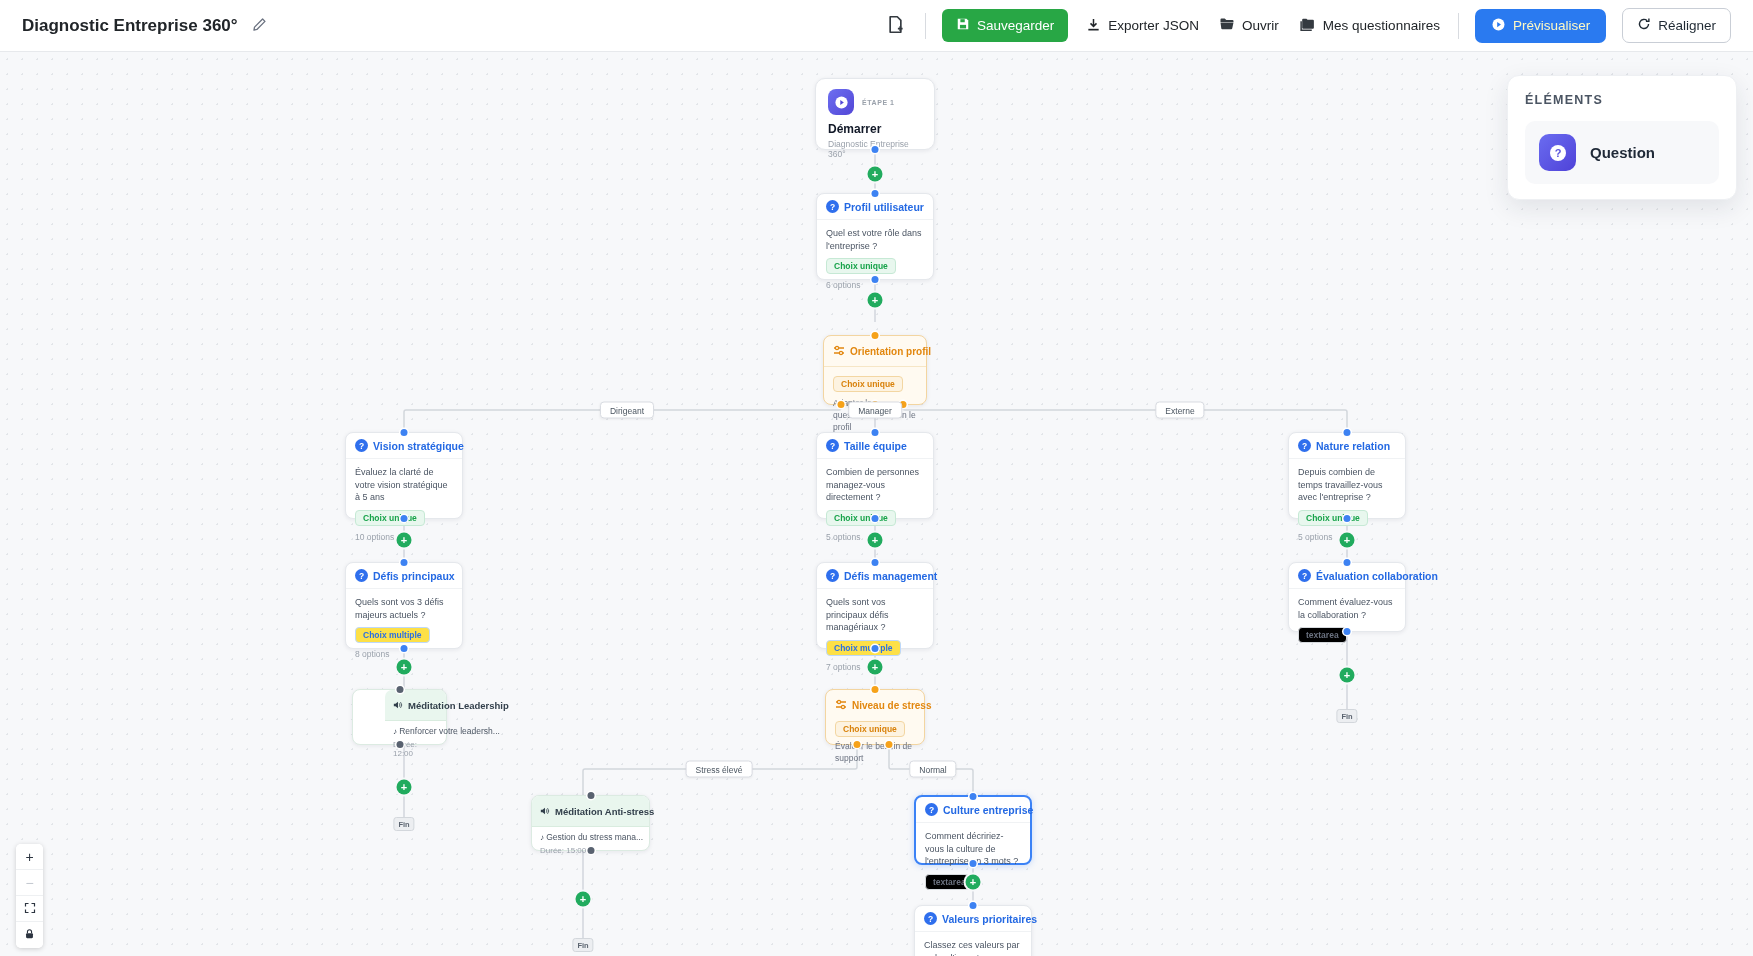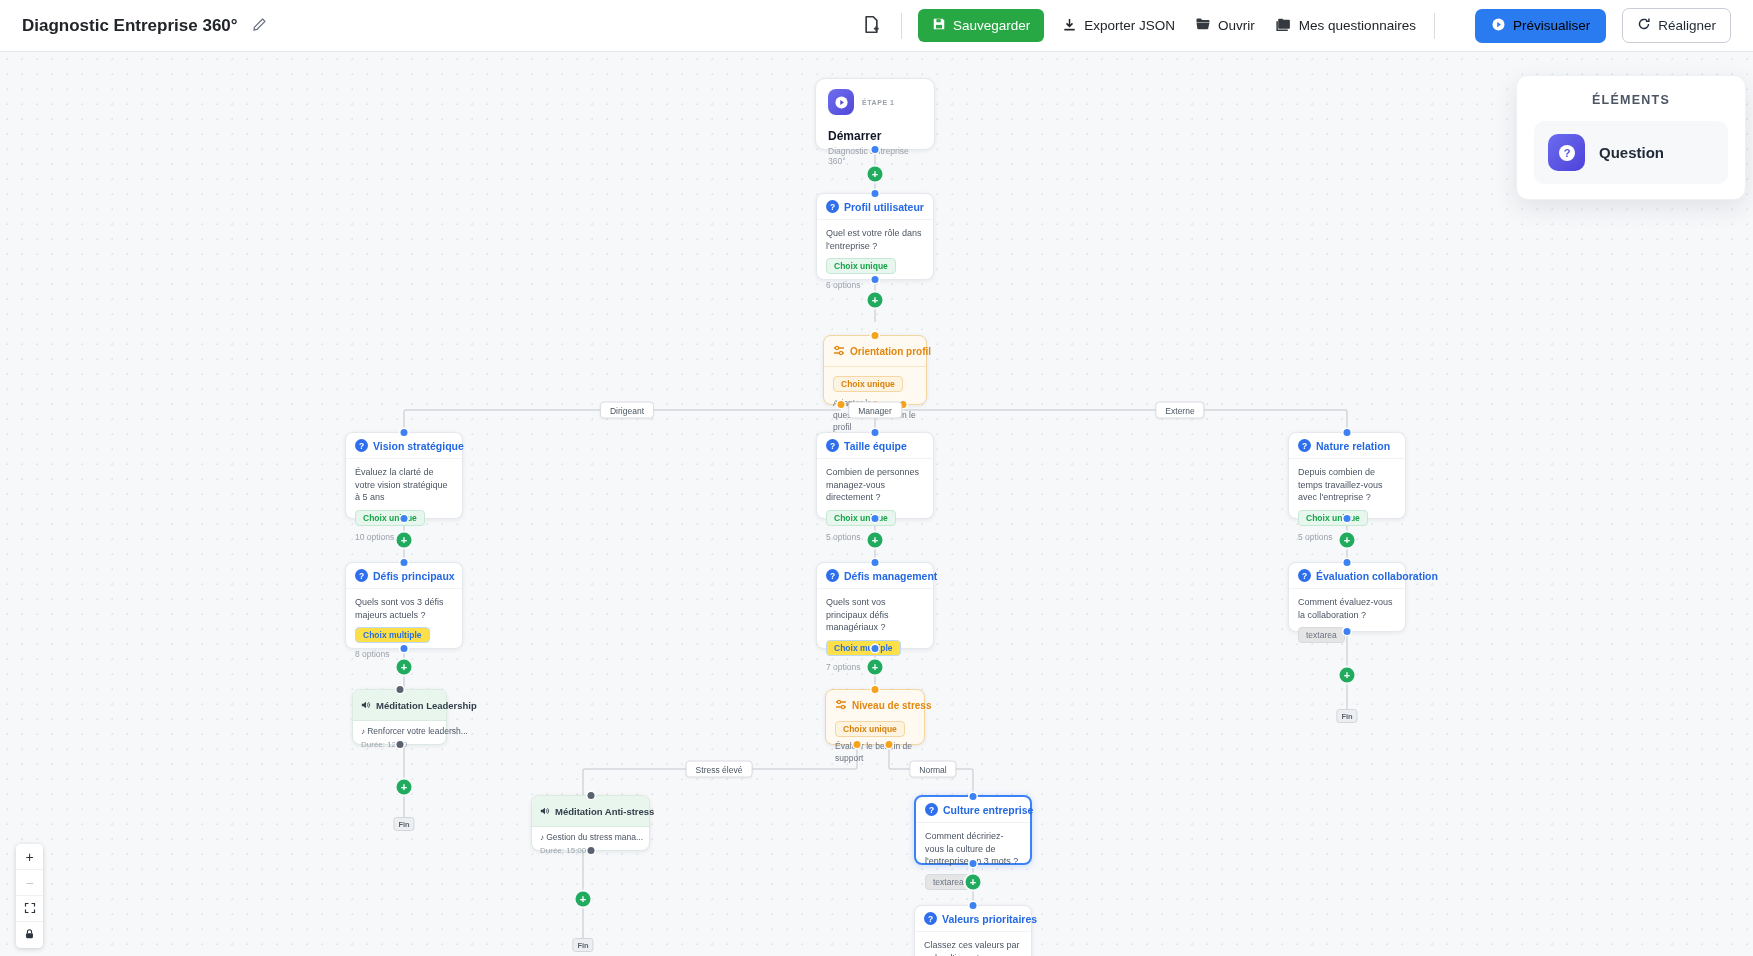--- a/index.html
+++ b/index.html
@@ -9,21 +9,21 @@
   .topbar { position:relative; height:52px; background:#fff; border-bottom:1px solid #e7e9ec;
             display:flex; align-items:center; padding:0 22px; z-index:50; }
   .title-wrap { display:flex; align-items:center; gap:10px; }
   .app-title { font-size:17px; font-weight:700; color:#212529; }
   .icon-btn { background:none; border:none; cursor:pointer; display:flex; align-items:center; padding:4px; }
   .tb-right { margin-left:auto; display:flex; align-items:center; gap:16px; }
   .vdiv { width:1px; height:26px; background:#d8dbe0; }
   .btn { display:inline-flex; align-items:center; gap:7px; border:none; cursor:pointer;
          font-family:inherit; font-size:13.5px; border-radius:6px; padding:8px 14px; background:transparent; color:#212529; }
   .btn.green { background:#28a745; color:#fff; font-weight:500; }
-  .btn.blue  { background:#2a7af0; color:#000000; font-weight:500; padding:8px 16px; border-radius:7px;margin-left:24px; }
+  .btn.blue  { background:#2a7af0; color:#fef9c3; font-weight:500; padding:8px 16px; border-radius:7px; }
   .btn.outline { background:#fff; border:1px solid #c9ced6; color:#1f2933; border-radius:7px; }
   .btn.plain { padding:6px 2px; }
   .btn svg { flex:none; }
 
   
   .canvas { position:relative; width:1753px; height:904px; overflow:hidden;
             background:#f7f8fa;
             background-image:radial-gradient(circle, #e2e5e9 1px, transparent 1px);
             background-size:15px 15px; }
   .edges { position:absolute; left:0; top:0; pointer-events:none; }
@@ -34,30 +34,30 @@
   .qhead { display:flex; align-items:center; gap:5px; padding:6px 9px; border-bottom:1px solid #f0f2f4; }
   .qicon { width:13px; height:13px; border-radius:50%; background:#2f6fed; color:#fff; flex:none;
            display:flex; align-items:center; justify-content:center; font-size:8.5px; font-weight:700; }
   .qicon::before { content:"?"; }
   .qtitle { font-size:10.5px; font-weight:700; color:#2469e3; white-space:nowrap; }
   .qbody { padding:7px 9px 8px; }
   .qtext { font-size:9px; color:#4b5563; line-height:1.4; }
   .badge { display:inline-block; margin-top:6px; font-size:8.5px; font-weight:600; padding:2px 7px; border-radius:4px; }
   .badge.green  { background:#e8f7ee; color:#17a34a; border:1px solid #c6e9d5; }
   .badge.blue   { background:#fde047; color:#2b6fe3; border:1px solid #bdd8fb; }
-  .badge.gray   { background:#e5e5e5;    color:#6b7280; border:1px solid #d6dade; font-weight:400; }
+  .badge.gray   { background:#000000;    color:#6b7280; border:1px solid #d6dade; font-weight:700; }
   .badge.orange { background:#fdf3e1; color:#d9820b; border:1px solid #f3d6a2; }
   .opts { margin-top:6px; font-size:8.5px; color:#9aa1ab; }
 
   .node.start { border-radius:10px; padding:10px 12px; }
   .s-row { display:flex; align-items:center; gap:8px; }
   .s-icon { width:26px; height:26px; border-radius:8px; background:linear-gradient(135deg,#6d6ff0,#5246d6);
             display:flex; align-items:center; justify-content:center; }
   .s-step { font-size:7px; letter-spacing:.08em; color:#9aa1ab; font-weight:600; }
-  .s-title { margin-top:14px; font-size:12px; font-weight:700; color:#111827; }
+  .s-title { margin-top:7px; font-size:12px; font-weight:700; color:#111827; }
   .s-sub { margin-top:3px; font-size:8.5px; color:#9aa1ab; }
 
   .node.cond { background:#fffaf1; border:1px solid #f3d5a0; }
   .chead { display:flex; align-items:center; gap:5px; padding:6px 9px; border-bottom:1px solid #f6e6c6; }
   .ctitle { font-size:10px; font-weight:700; color:#e2870f; white-space:nowrap; }
   .cbody { padding:6px 9px 8px; }
   .cbody .badge { margin-top:0; }
   .ctext { margin-top:6px; font-size:8.5px; color:#6b7280; line-height:1.4; }
 
   .node.audio { border:1px solid #dcebe2; }
@@ -82,22 +82,22 @@
           display:flex; align-items:center; justify-content:center; font-size:11px; font-weight:700;
           transform:translate(-50%,-50%); box-shadow:0 0 0 2px #f7f8fa; cursor:pointer; }
   .plus::before { content:"+"; line-height:1; }
   .elabel { position:absolute; transform:translate(-50%,-50%); background:#fff; border:1px solid #d9dce2;
             border-radius:4px; padding:2.5px 9px; font-size:8.5px; color:#4a5560; white-space:nowrap;
             box-shadow:0 1px 2px rgba(0,0,0,.04); }
   .fin { position:absolute; transform:translate(-50%,-50%); background:#eceef1; border:1px solid #d3d7dc;
          border-radius:3px; padding:1.5px 4px; font-size:7.5px; font-weight:600; color:#5b6470; }
 
   
-  .epanel { position:absolute; right:7px; top:23px; width:230px; background:#fff; border:1px solid #eef0f3;
-            border-radius:12px; box-shadow:0 8px 24px rgba(25,35,55,.10); padding:17px 17px 15px; z-index:40;text-align:center; }
+  .epanel { position:absolute; right:16px; top:23px; width:230px; background:#fff; border:1px solid #eef0f3;
+            border-radius:12px; box-shadow:0 8px 24px rgba(25,35,55,.10); padding:17px 17px 15px; z-index:40; }
   .epanel h2 { font-size:12.5px; font-weight:700; letter-spacing:.10em; color:#4b5563; margin-bottom:14px; }
   .eitem { display:flex; align-items:center; gap:14px; background:#f7f8fa; border-radius:10px;
            padding:13px 14px; margin-bottom:11px; cursor:grab; }
   .eitem:last-child { margin-bottom:0; }
   .eicon { width:37px; height:37px; border-radius:10px; flex:none; display:flex; align-items:center; justify-content:center; }
   .eicon.q { background:linear-gradient(135deg,#6a6cf0,#4f42d8); }
   .eicon.c { background:linear-gradient(135deg,#f983ae,#e8447f); }
   .eicon.a { background:linear-gradient(135deg,#37d3f0,#3f8cf4); }
   .elabel-txt { font-size:15px; font-weight:600; color:#1f2937; }
 
@@ -351,21 +351,21 @@
       <span class="qtitle">Évaluation collaboration</span>
       </div>
     <div class="qbody">
       <div class="qtext">Comment évaluez-vous la collaboration ?</div>
       <span class="badge gray">textarea</span>
     </div>
     <span class="handle top h-blue"></span>
     <span class="handle bottom h-blue"></span>
   </div>
 
-  <div class="node audio" style="left:352px; top:637px; width:95px; height:56px;">
+  <div class="node audio" style="left:352px; top:637px; width:95px; height:56px;padding-left:32px;">
     <div class="ahead">
       <span>
         <svg width="10" height="10" viewBox="0 0 12 12">
             <path d="M1 4.5v3h2L6 10V2L3 4.5z" fill="#33404c"></path>
             <path d="M7.5 4a3 3 0 010 4M9 2.6a5 5 0 010 6.8" fill="none" stroke="#33404c" stroke-width="1"></path>
           </svg>
       </span>
       <span class="atitle">Méditation Leadership</span>
     </div>
     <div class="abody">

